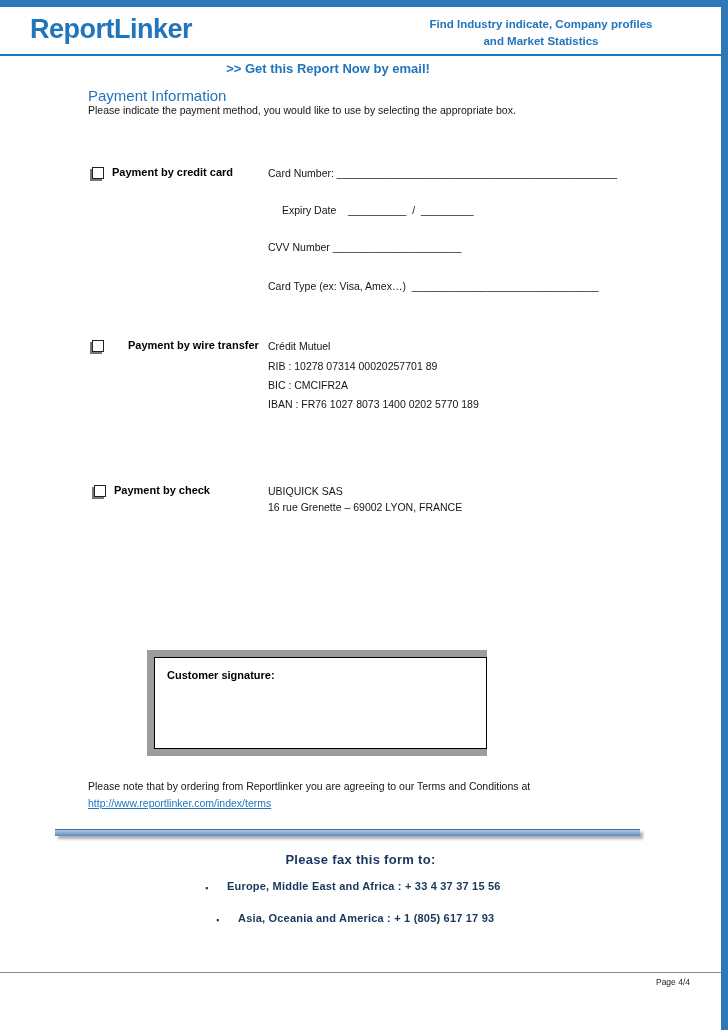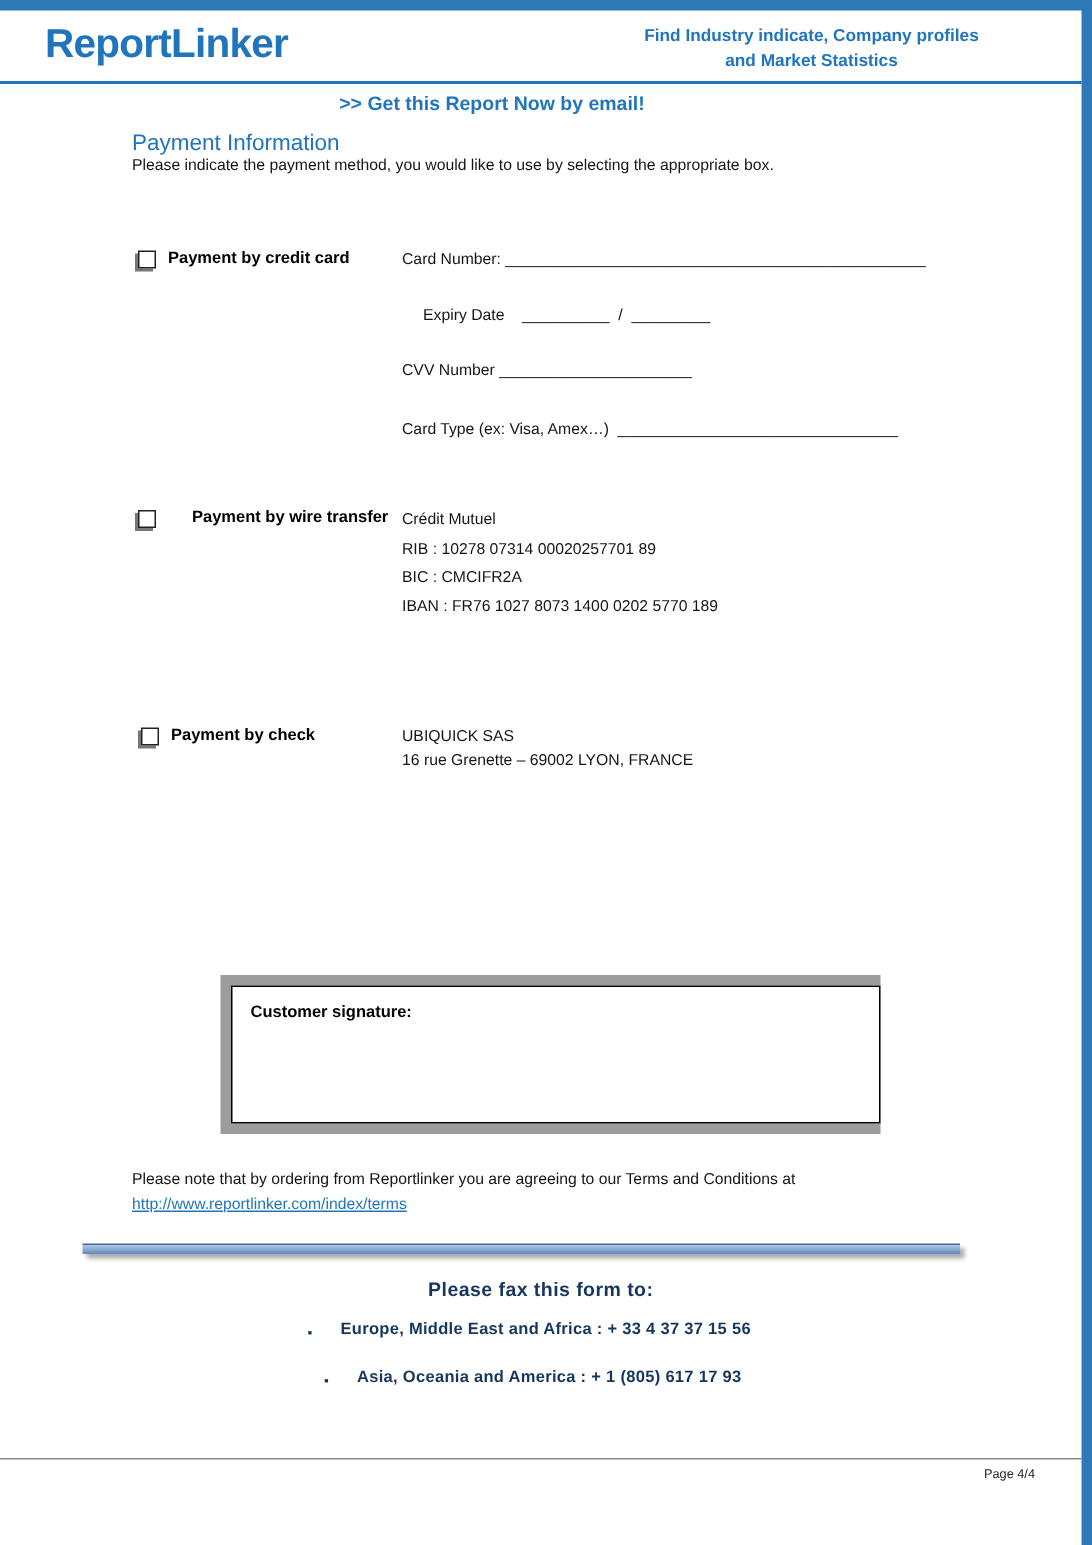--- a/index.html
+++ b/index.html
@@ -9,21 +9,21 @@
   .topbar{position:absolute;left:0;top:0;width:728px;height:7px;background:var(--bar);}
   .rightbar{position:absolute;left:721px;top:0;width:7px;height:1030px;background:var(--bar);}
   .logo{position:absolute;left:30px;top:14px;font-size:27px;font-weight:700;color:var(--accent);letter-spacing:-0.5px;}
   .tagline{position:absolute;left:388px;top:16px;width:306px;text-align:center;font-size:11.5px;font-weight:700;color:var(--accent);line-height:1.5;}
   .hdr-rule{position:absolute;left:0;top:54px;width:721px;height:2px;background:var(--accent);}
   .cta{position:absolute;left:0;top:61px;width:656px;text-align:center;font-size:13px;font-weight:700;color:var(--accent);cursor:pointer;}
   .sec-title{position:absolute;left:88px;top:87px;font-size:15px;font-weight:400;color:var(--accent);}
   .txt{position:absolute;font-size:10.5px;color:#151515;white-space:pre;line-height:1.25;}
   .mlabel{position:absolute;font-size:11px;font-weight:700;color:#000;white-space:pre;}
   .chk{position:absolute;width:10px;height:10px;background:#fff;border:1.5px solid #222;box-shadow:-2px 2px 0 #777;cursor:pointer;}
-  .sig-wrap{position:absolute;left:147px;top:650px;width:440px;height:106px;background:#9c9c9c;}
+  .sig-wrap{position:absolute;left:147px;top:650px;width:340px;height:106px;background:#9c9c9c;}
   .sig-box{position:absolute;left:7px;top:7px;right:0;bottom:7px;background:#fff;border:1px solid #000;padding:7px 12px;}
   .sig-label{font-size:11px;font-weight:700;color:#000;}
   .link{color:var(--accent);text-decoration:underline;cursor:pointer;}
   .divider{position:absolute;left:55px;top:829px;width:585px;height:6px;background:linear-gradient(#b4c9e6,#5d88bd);border-top:1px solid #41699c;box-shadow:3px 3px 3px rgba(70,70,70,0.45);}
   .fax-title{position:absolute;left:0;top:852px;width:721px;text-align:center;font-size:13px;font-weight:700;color:var(--dark);letter-spacing:0.3px;}
   .fax-bullet{position:absolute;font-size:9px;color:var(--dark);}
   .fax-line{position:absolute;font-size:11px;font-weight:700;color:var(--dark);letter-spacing:0.2px;white-space:pre;}
   .footer-rule{position:absolute;left:0;top:972px;width:721px;height:1px;background:#8a8a8a;}
   .footer-left{position:absolute;left:36px;top:978px;font-size:7.5px;color:var(--footerlink);text-decoration:underline;white-space:pre;cursor:pointer;}
   .footer-right{position:absolute;right:38px;top:977px;font-size:8.5px;color:#222;}

